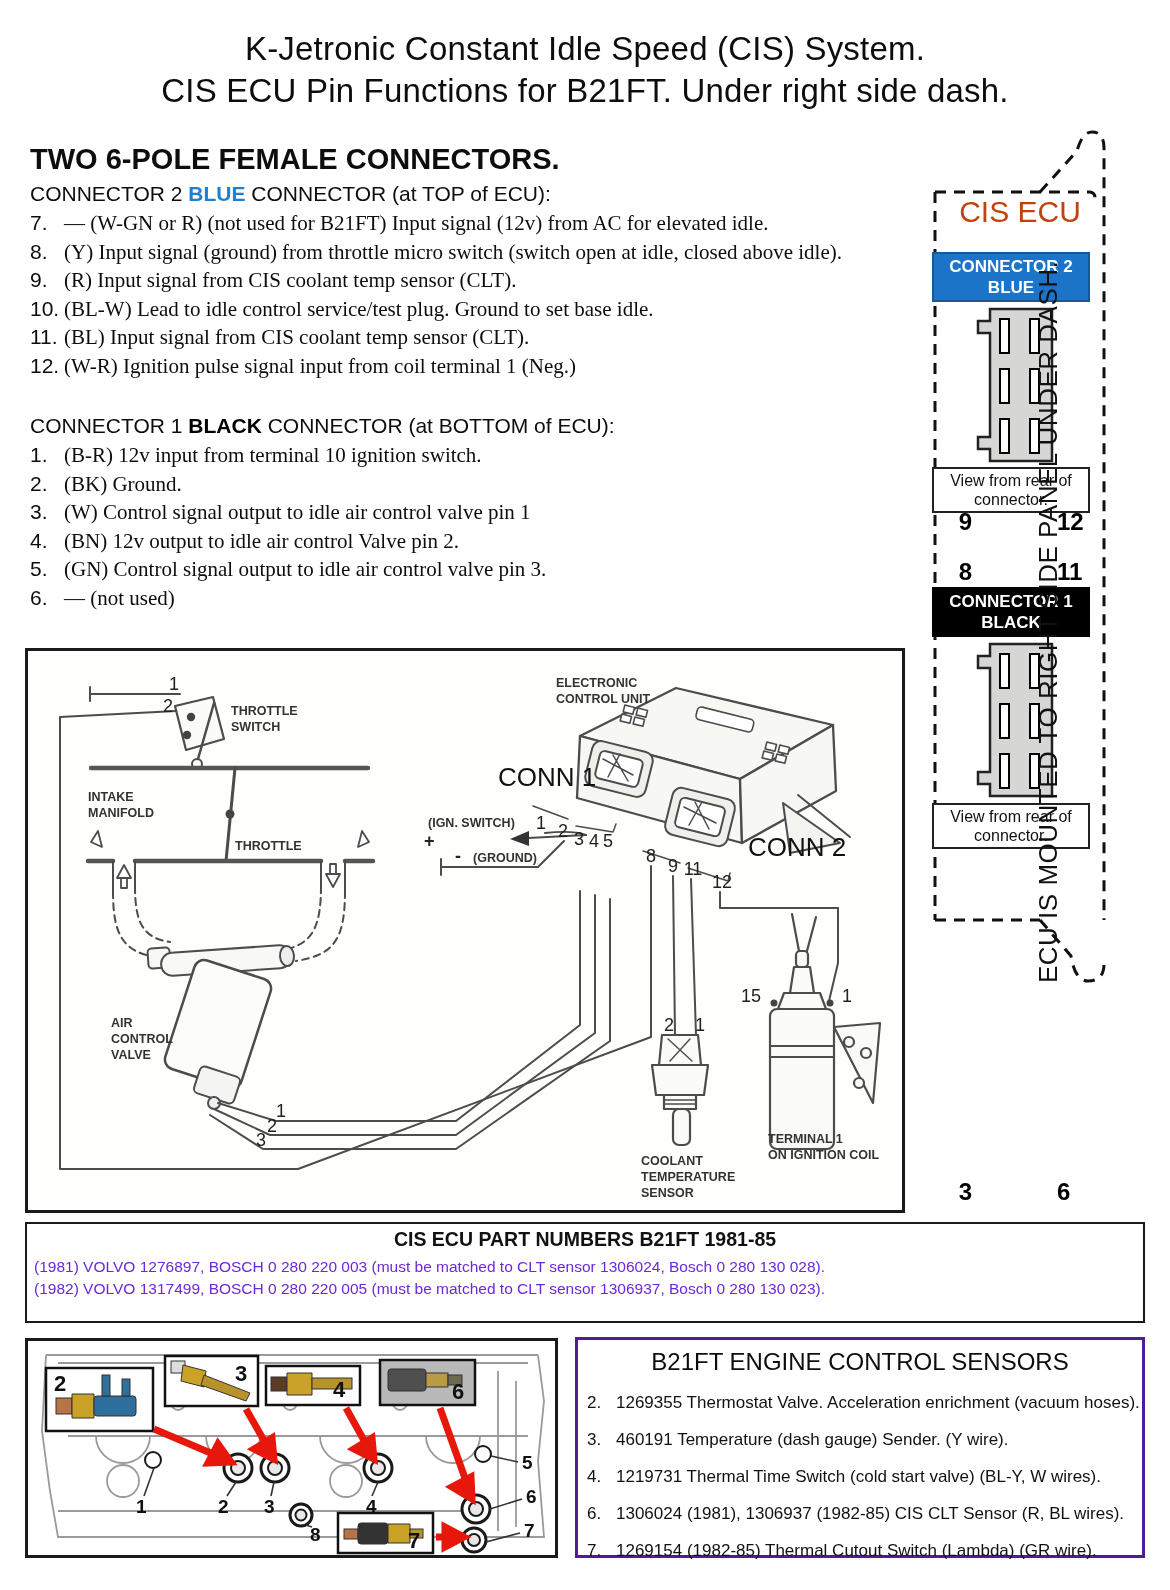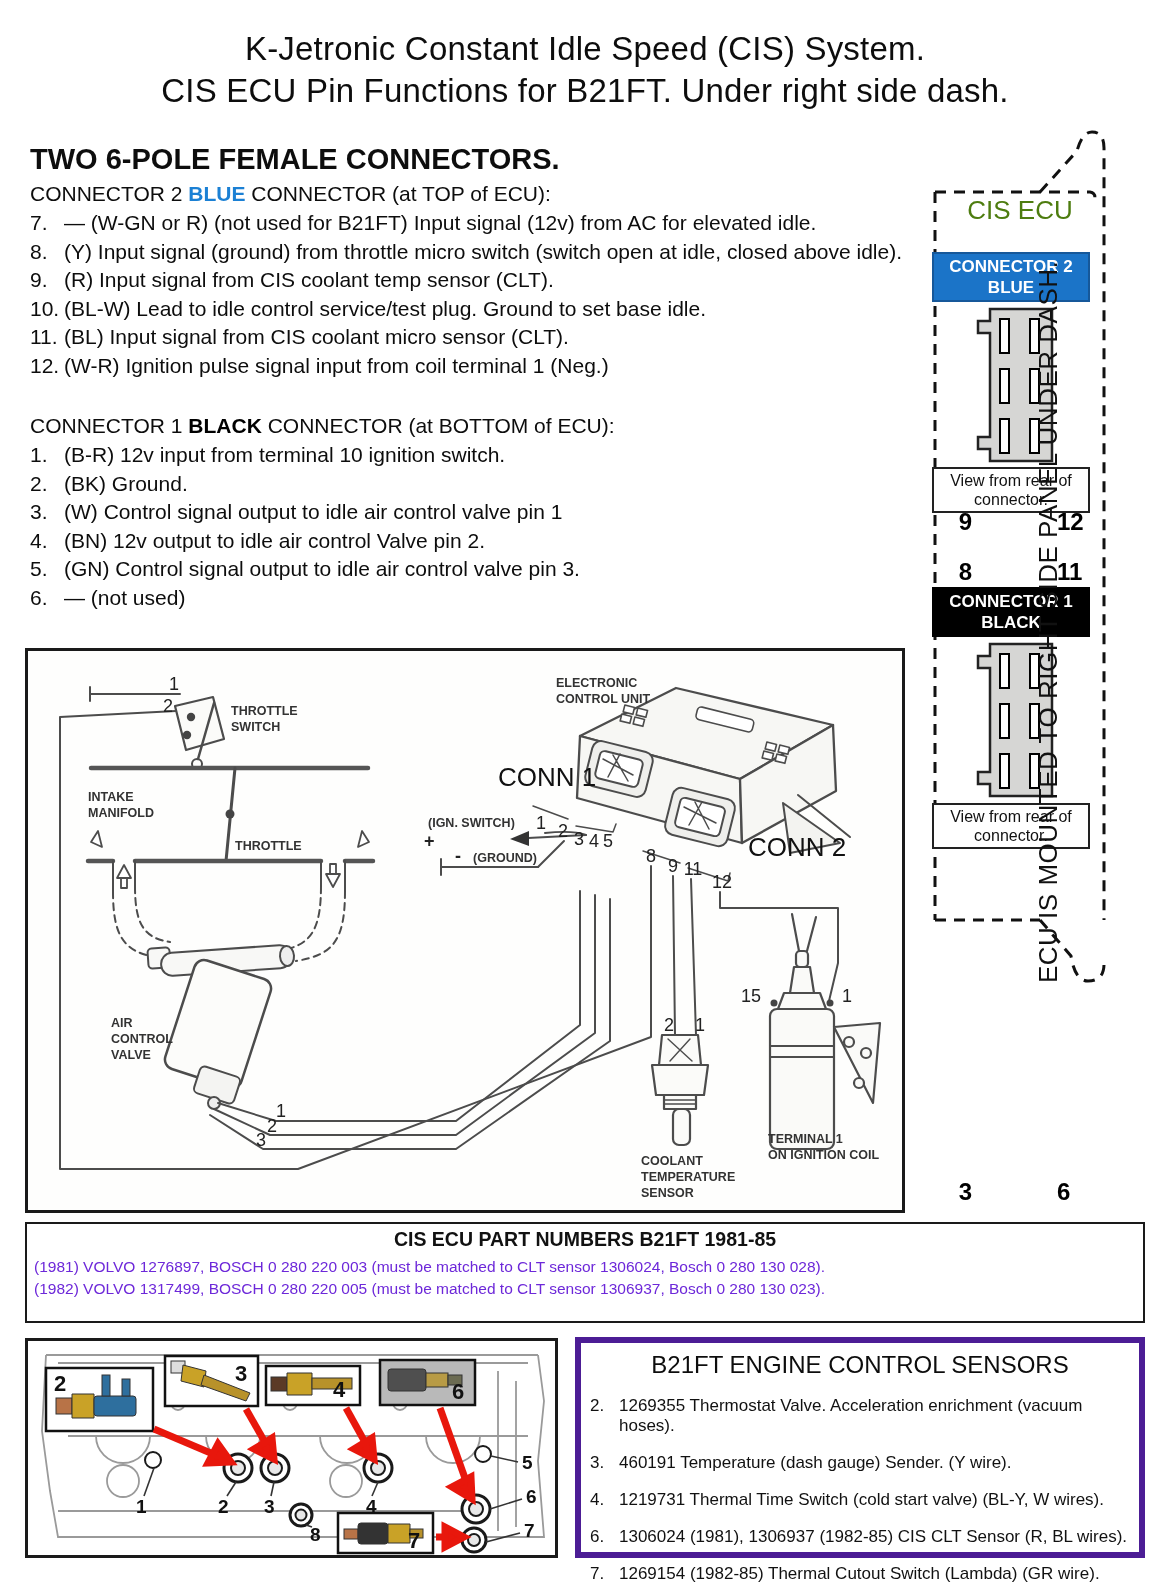--- a/index.html
+++ b/index.html
@@ -12,27 +12,27 @@
            font-size:33px; line-height:42px; color:#0d0d0d; letter-spacing:.2px; }
 
   
   .textblock { position:absolute; left:30px; top:143px; width:890px; font-size:21px; color:#0d0d0d; }
   .tb-heading { font-weight:bold; font-size:29px; margin-bottom:6px; }
   .tb-sub { font-size:21px; margin-bottom:3px; }
   .tb-sub .colored { font-weight:bold; }
   .pin-list { margin-bottom:0; }
   .pin-item { display:flex; line-height:28.5px; }
   .pin-item .num { width:34px; flex:0 0 34px; }
-  .pin-item .txt { flex:1; }
+  .pin-item .txt { flex:1;font-family:Liberation Serif, serif; }
   .gap { height:34px; }
 
   
   .ecu-panel { position:absolute; left:920px; top:120px; width:250px; height:880px; }
   .ecu-panel svg.outline { position:absolute; left:0; top:0; }
-  .ecu-title { position:absolute; left:15px; top:75px; width:170px; text-align:center; font-size:26px; color:#4d7c0f; }
+  .ecu-title { position:absolute; left:15px; top:75px; width:170px; text-align:center; font-size:30px; color:#c2410c; }
   .conn-header { position:absolute; left:12px; width:158px; text-align:center; color:#fff;
                  font-weight:bold; font-size:17px; line-height:21px; padding:2px 0; }
   .conn-caption { position:absolute; left:12px; width:158px; text-align:center; background:#fff;
                   border:2px solid #222; font-size:16px; line-height:19px; padding:2px 8px; color:#111; }
   .connector-graphic { position:absolute; }
   .pinnum { position:absolute; font-weight:bold; font-size:24px; color:#000; width:34px; }
   .pl { text-align:right; }
   .pr { text-align:left; }
   .side-note { position:absolute; left:-187px; top:523px; width:640px; height:40px;
                transform:rotate(-90deg); transform-origin:center; text-align:center;
@@ -45,21 +45,21 @@
   
   .parts-box { position:absolute; left:25px; top:1222px; width:1120px; height:101px;
                border:2.5px solid #1a1a1a; background:#fff; padding-top:4px; }
   .parts-title { text-align:center; font-weight:bold; font-size:19.5px; margin-bottom:5px; }
   .parts-line { font-size:15.5px; line-height:22px; padding-left:7px; color:#6d28d9; }
 
   
   .engine-box { position:absolute; left:25px; top:1338px; width:533px; height:220px;
                 border:3px solid #1a1a1a; background:#fff; }
   .sensors-box { position:absolute; left:575px; top:1337px; width:570px; height:221px;
-                 border:6px solid #4c1d95; background:#fff; }
+                 border:3px solid #4c1d95; background:#fff; }
   .sensors-title { text-align:center; font-size:24px; margin-top:8px; color:#0d0d0d; }
   .sensor-item { display:flex; font-size:17px; margin-top:17px; }
   .sensor-item .num { width:38px; flex:0 0 38px; padding-left:9px; }
   .sensor-item .txt { flex:1; }
 
   svg text { font-family:"Liberation Sans", sans-serif; }
   .dlabel { font-size:12.5px; font-weight:600; fill:#333; }
   .dpin   { font-size:18px; fill:#222; }
   .dconn  { font-size:26px; fill:#111; }
 </style>
@@ -92,21 +92,21 @@
       <div class="pin-item">
           <span class="num">9.</span>
           <span class="txt">(R) Input signal from CIS coolant temp sensor (CLT).</span>
         </div>
       <div class="pin-item">
           <span class="num">10.</span>
           <span class="txt">(BL-W) Lead to idle control service/test plug. Ground to set base idle.</span>
         </div>
       <div class="pin-item">
           <span class="num">11.</span>
-          <span class="txt">(BL) Input signal from CIS coolant micro sensor (CLT).</span>
+          <span class="txt">(BL) Input signal from CIS coolant temp sensor (CLT).</span>
         </div>
       <div class="pin-item">
           <span class="num">12.</span>
           <span class="txt">(W-R) Ignition pulse signal input from coil terminal 1 (Neg.)</span>
         </div>
     </div>
 
     <div class="gap"></div>
 
     <div class="tb-sub">

